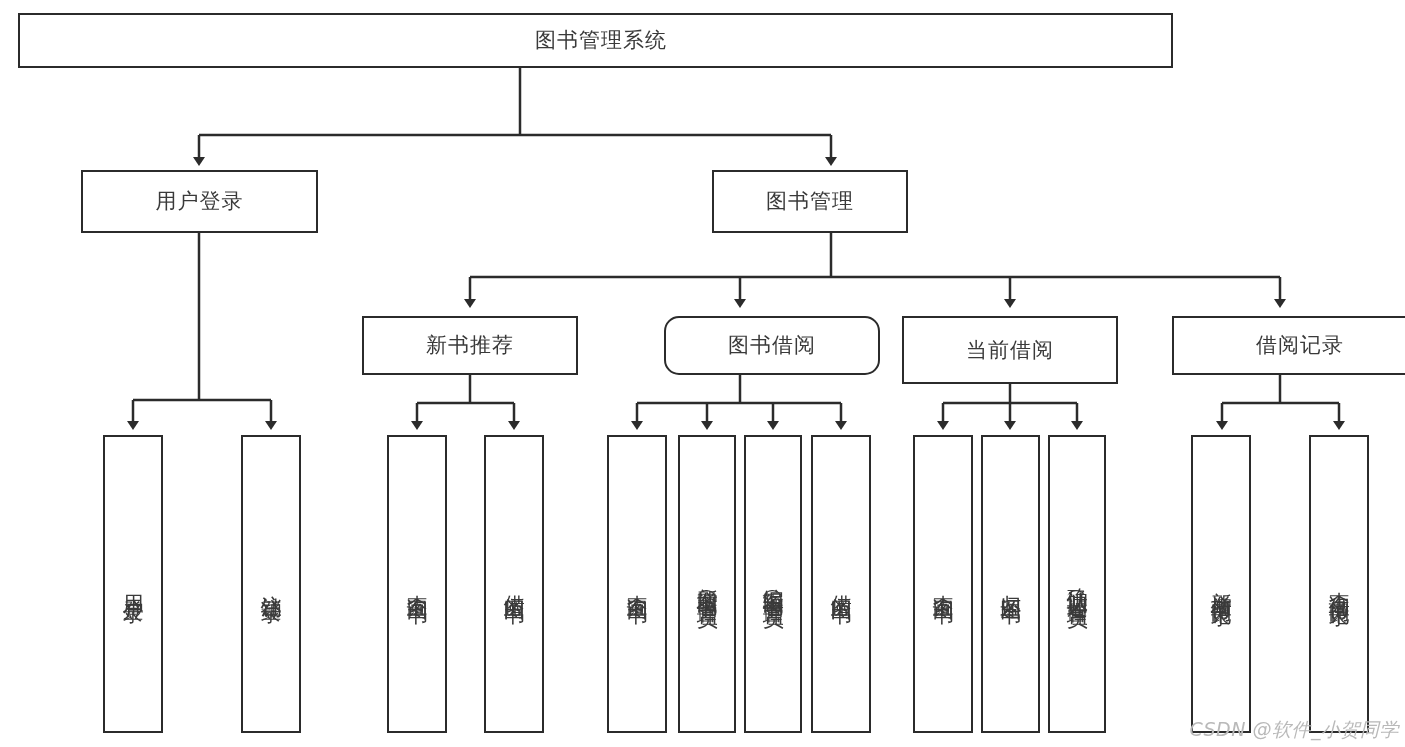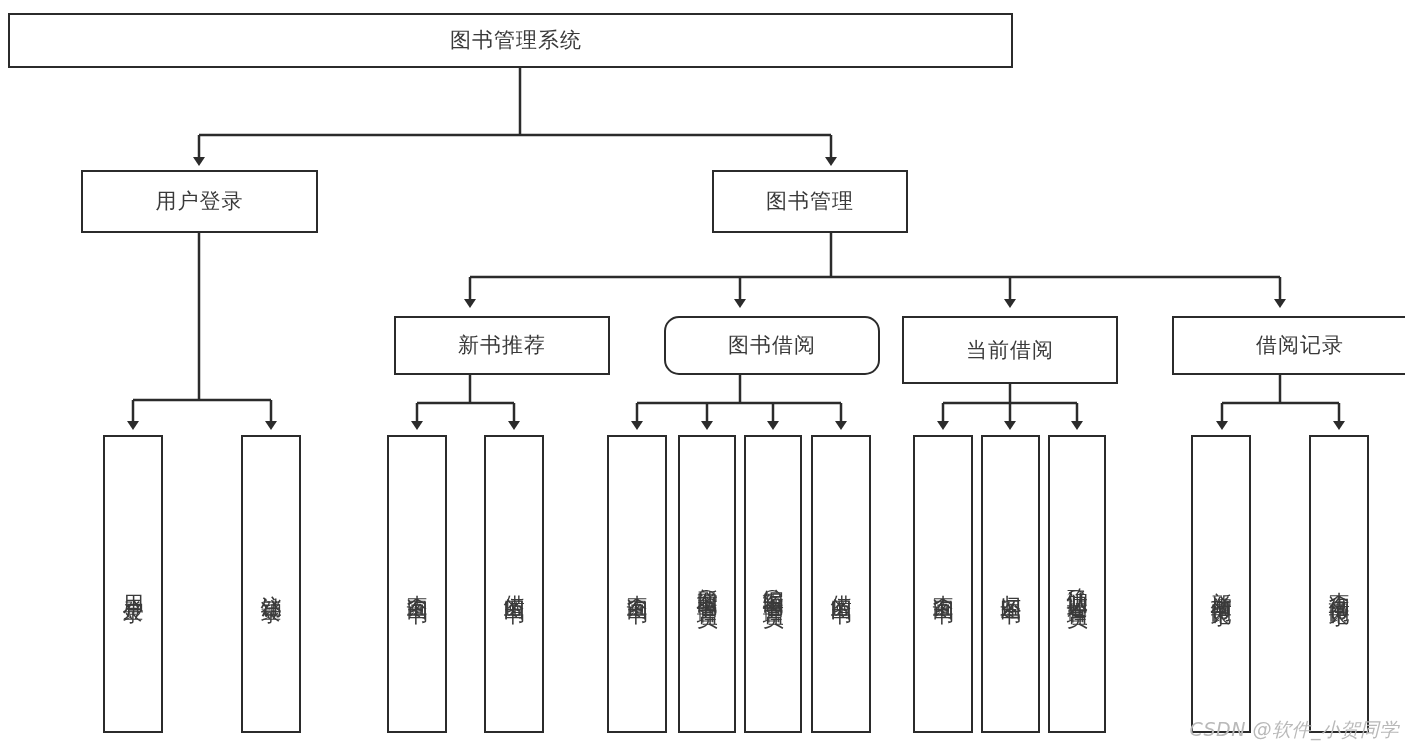--- a/index.html
+++ b/index.html
@@ -114,32 +114,32 @@
       <path d="M1010,403 L1010,422" marker-end="url(#arrow)"></path>
       <path d="M1077,403 L1077,422" marker-end="url(#arrow)"></path>
 
       <path d="M1280,375 L1280,403"></path>
       <path d="M1222,403 L1339,403"></path>
       <path d="M1222,403 L1222,422" marker-end="url(#arrow)"></path>
       <path d="M1339,403 L1339,422" marker-end="url(#arrow)"></path>
     </g>
   </svg>
 
-  <div class="node" style="left:8px; top:13px; width:1005px; height:55px;padding-left:11px;">
+  <div class="node" style="left:18px; top:13px; width:1155px; height:55px;padding-left:11px;">
     <span class="node-label">图书管理系统</span>
   </div>
 
   <div class="node" style="left:81px; top:170px; width:237px; height:63px;">
     <span class="node-label">用户登录</span>
   </div>
   <div class="node" style="left:712px; top:170px; width:196px; height:63px;">
     <span class="node-label">图书管理</span>
   </div>
 
-  <div class="node" style="left:362px; top:316px; width:216px; height:59px;margin-left:32px;">
+  <div class="node" style="left:362px; top:316px; width:216px; height:59px;">
     <span class="node-label">新书推荐</span>
   </div>
   <div class="node" style="left:664px; top:316px; width:216px; height:59px;border-radius:15px;">
     <span class="node-label">图书借阅</span>
   </div>
   <div class="node" style="left:902px; top:316px; width:216px; height:68px;">
     <span class="node-label">当前借阅</span>
   </div>
   <div class="node" style="left:1172px; top:316px; width:256px; height:59px;">
     <span class="node-label">借阅记录</span>

